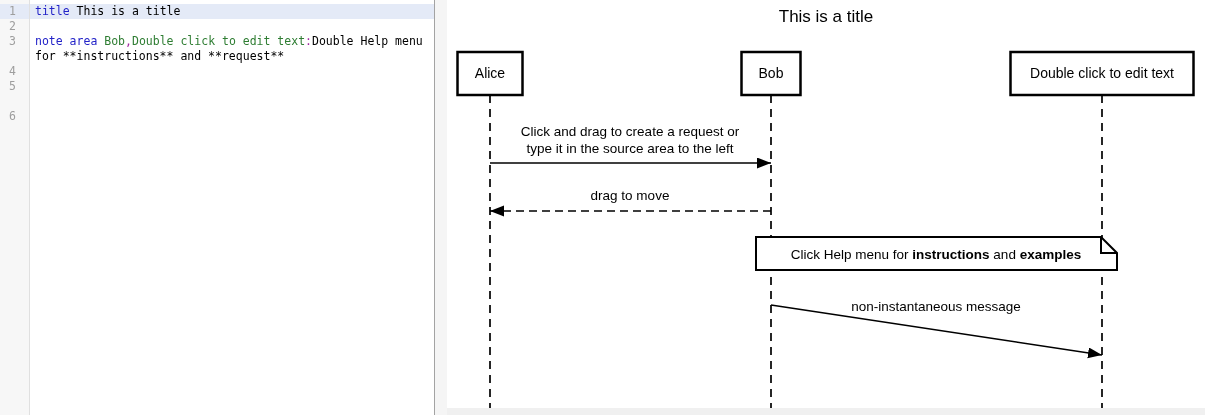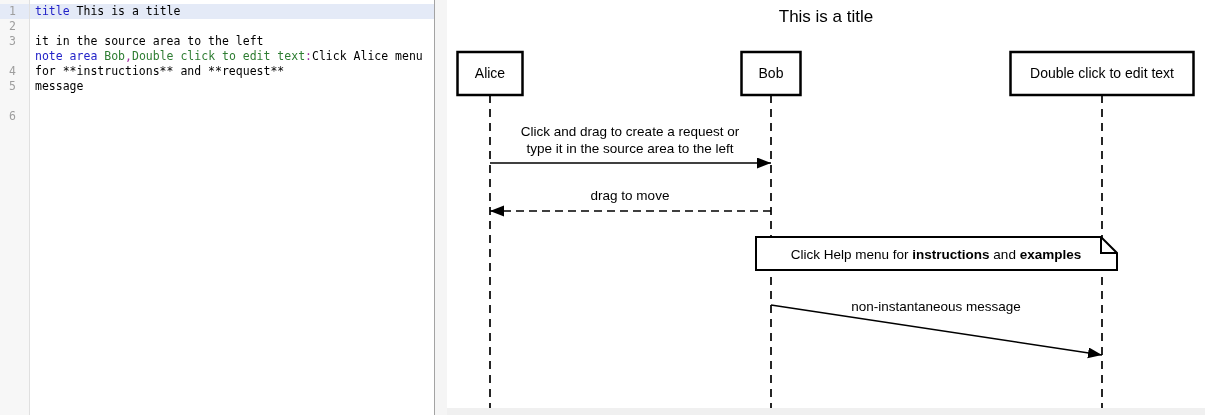--- a/index.html
+++ b/index.html
@@ -48,24 +48,22 @@
         <div class="gutter-cell"></div>
         <div class="gutter-cell">4</div>
         <div class="gutter-cell">5</div>
         <div class="gutter-cell"></div>
         <div class="gutter-cell">6</div>
         <div class="gutter-cell"></div>
       </div>
     <div class="code-area">
         <div class="code-row active-line"><span class="tk-kw">title</span><span class="tk-txt"> This is a title</span></div>
         <div class="code-row"></div>
-        <div class="code-row"><span class="tk-txt">it in the source area to the left</span></div>
-        <div class="code-row"><span class="tk-kw">note area </span><span class="tk-actor">Bob</span><span class="tk-sep">,</span><span class="tk-actor">Double click to edit text</span><span class="tk-sep">:</span><span class="tk-txt">Click Alice menu</span></div>
+        <div class="code-row"><span class="tk-kw">note area </span><span class="tk-actor">Bob</span><span class="tk-sep">,</span><span class="tk-actor">Double click to edit text</span><span class="tk-sep">:</span><span class="tk-txt">Double Help menu</span></div>
         <div class="code-row"><span class="tk-txt">for **instructions** and **request**</span></div>
-        <div class="code-row"><span class="tk-txt">message</span></div>
       </div>
   </div>
 
   <div class="splitter"></div>
 
   <div class="diagram-pane">
     <div class="canvas">
       <svg width="758" height="408" viewBox="0 0 758 408">
         <defs>
           <marker id="arrowhead" markerUnits="userSpaceOnUse" markerWidth="15" markerHeight="12" refX="14" refY="5.5" orient="auto">

